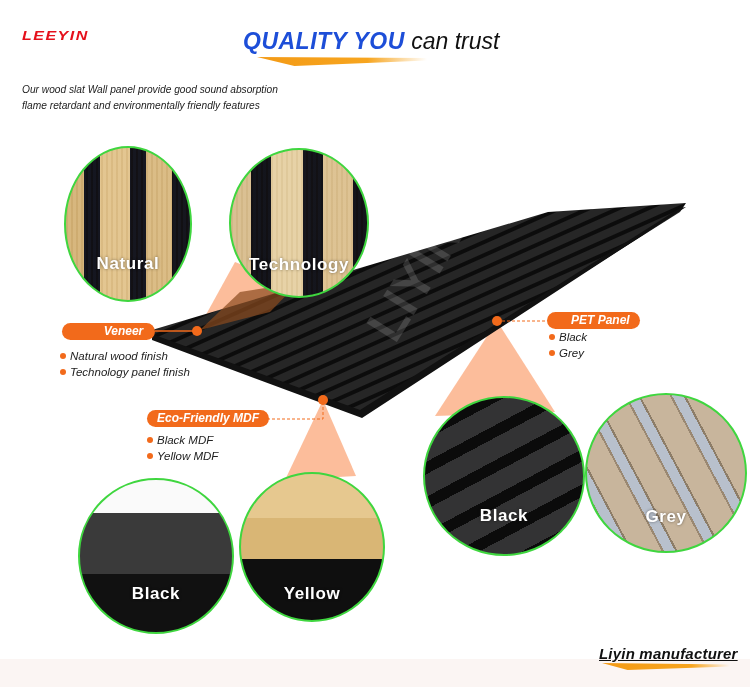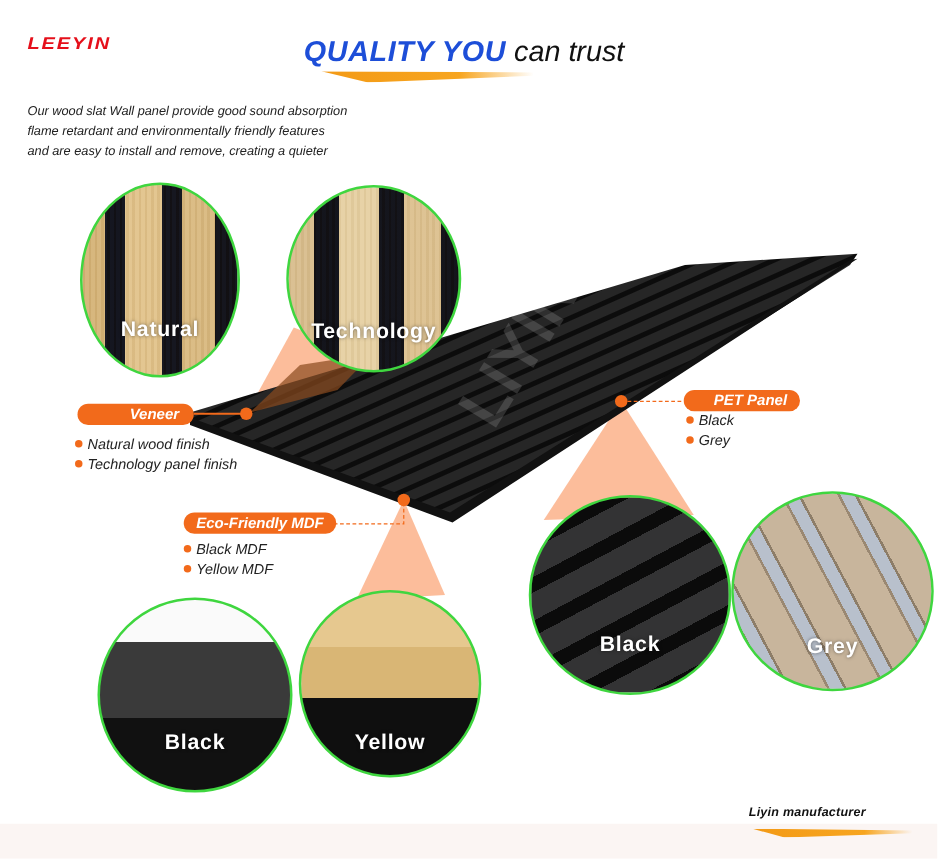--- a/index.html
+++ b/index.html
@@ -100,42 +100,41 @@
   .bullets li { list-style: none; white-space: nowrap; }
   .bullets li::before {
     content: ""; display: inline-block; width: 6px; height: 6px; border-radius: 50%;
     background: #f26a1b; margin-right: 4px; vertical-align: 1px;
   }
 
   .footer-band {
     left: 0; top: 659px; width: 750px; height: 28px; background: #fbf5f3;
   }
   .footer-label {
-    left: 599px; top: 645px; font-style: italic; font-weight: bold; font-size: 10px; color: #111;
-    white-space: nowrap; letter-spacing: 0.2px;
+    left: 599px; top: 645px; font-style: italic; font-weight: bold; font-size: 15px; color: #111;
+    white-space: nowrap; letter-spacing: 0.2px; text-decoration: underline;
   }
   .footer-swoosh {
     left: 602px; top: 663px; width: 128px; height: 7px;
     background: linear-gradient(90deg, #f39a16 0%, #f7a51f 70%, rgba(255,255,255,0) 100%);
     clip-path: polygon(0 0, 100% 20%, 100% 50%, 20% 100%);
   }
 </style>
 </head>
 <body>
 
 <div class="abs logo">LEEYIN</div>
 <div class="abs title">
   <span class="hl">QUALITY YOU</span><span class="rest"> can trust</span>
 </div>
 <div class="abs swoosh"></div>
 
 <div class="abs intro">
   <p>Our wood slat Wall panel provide good sound absorption</p>
   <p>flame retardant and environmentally friendly features</p>
-  <p>and are easy to install and remove, creating a quieter</p>
 </div>
 
 <svg class="abs panel-svg" viewBox="0 0 750 687" xmlns="http://www.w3.org/2000/svg">
   <defs>
     <pattern id="slats" patternUnits="userSpaceOnUse" width="12" height="12" patternTransform="rotate(-24)">
       <rect width="12" height="12" fill="#262626"></rect>
       <rect width="12" height="4" y="8" fill="#0c0c0c"></rect>
     </pattern>
   </defs>
 

